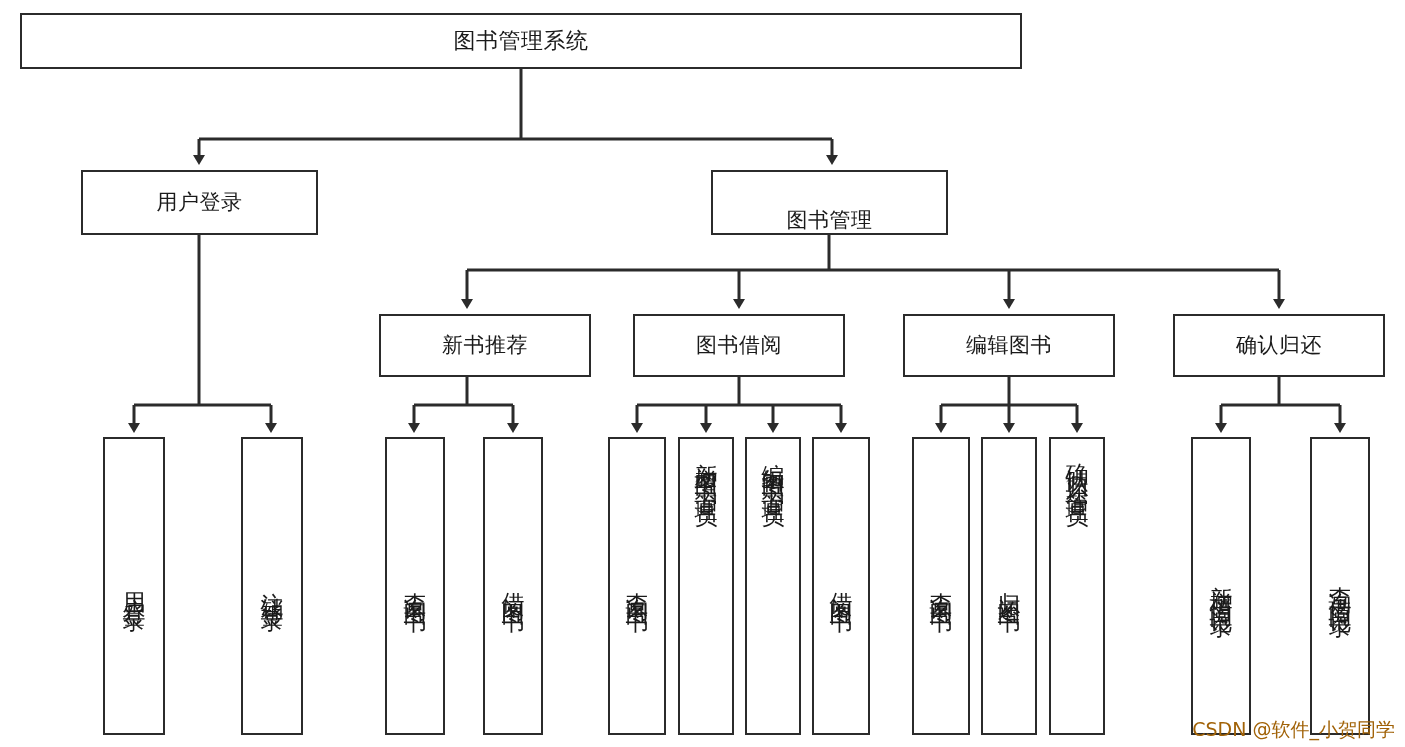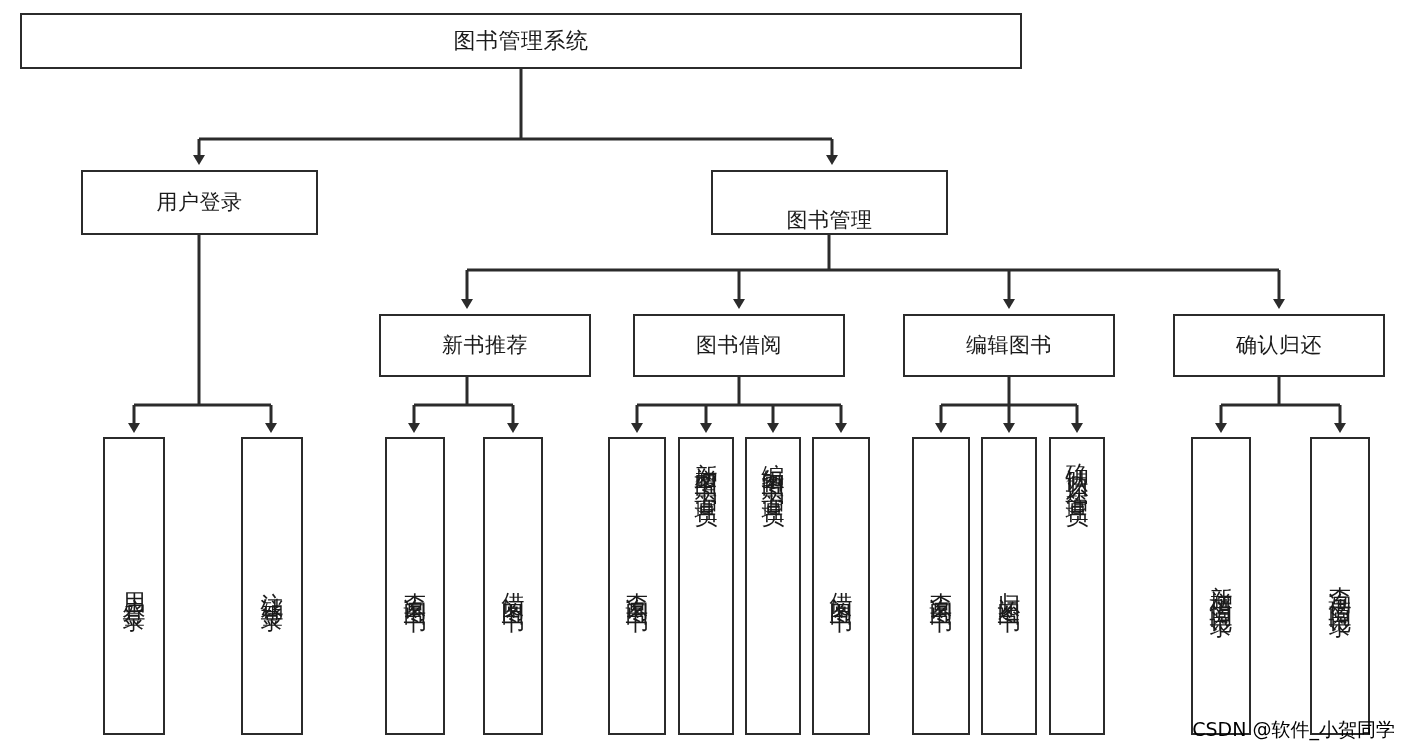--- a/index.html
+++ b/index.html
@@ -52,21 +52,21 @@
   }
   .node.vert.tall .label{
     align-self:flex-start;
   }
 
   #watermark{
     position:absolute;
     right:10px;
     bottom:4px;
     font-size:19px;
-    color:#000000;
+    color:#a16207;
     white-space:nowrap;
     pointer-events:none;
     text-align:right;
   }
 </style>
 </head>
 <body>
 
 <div id="canvas">
 

